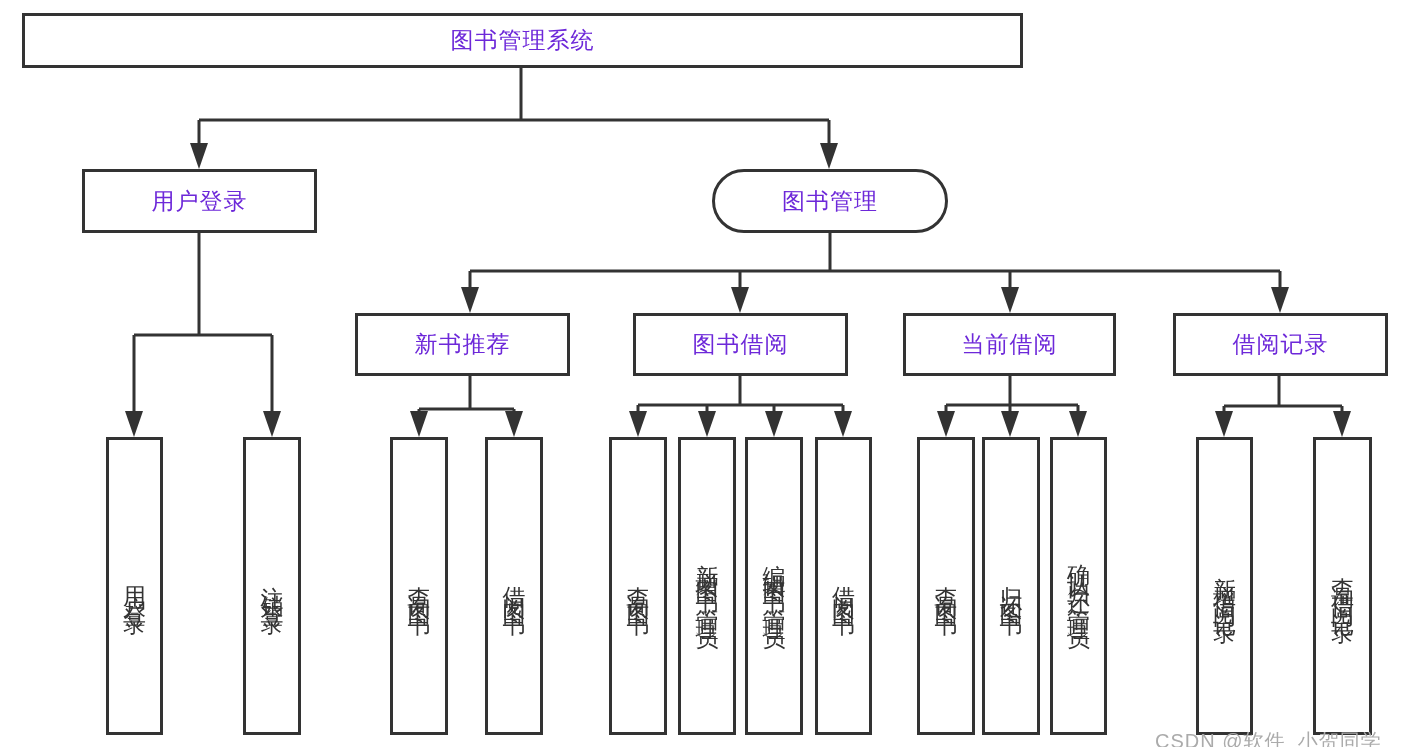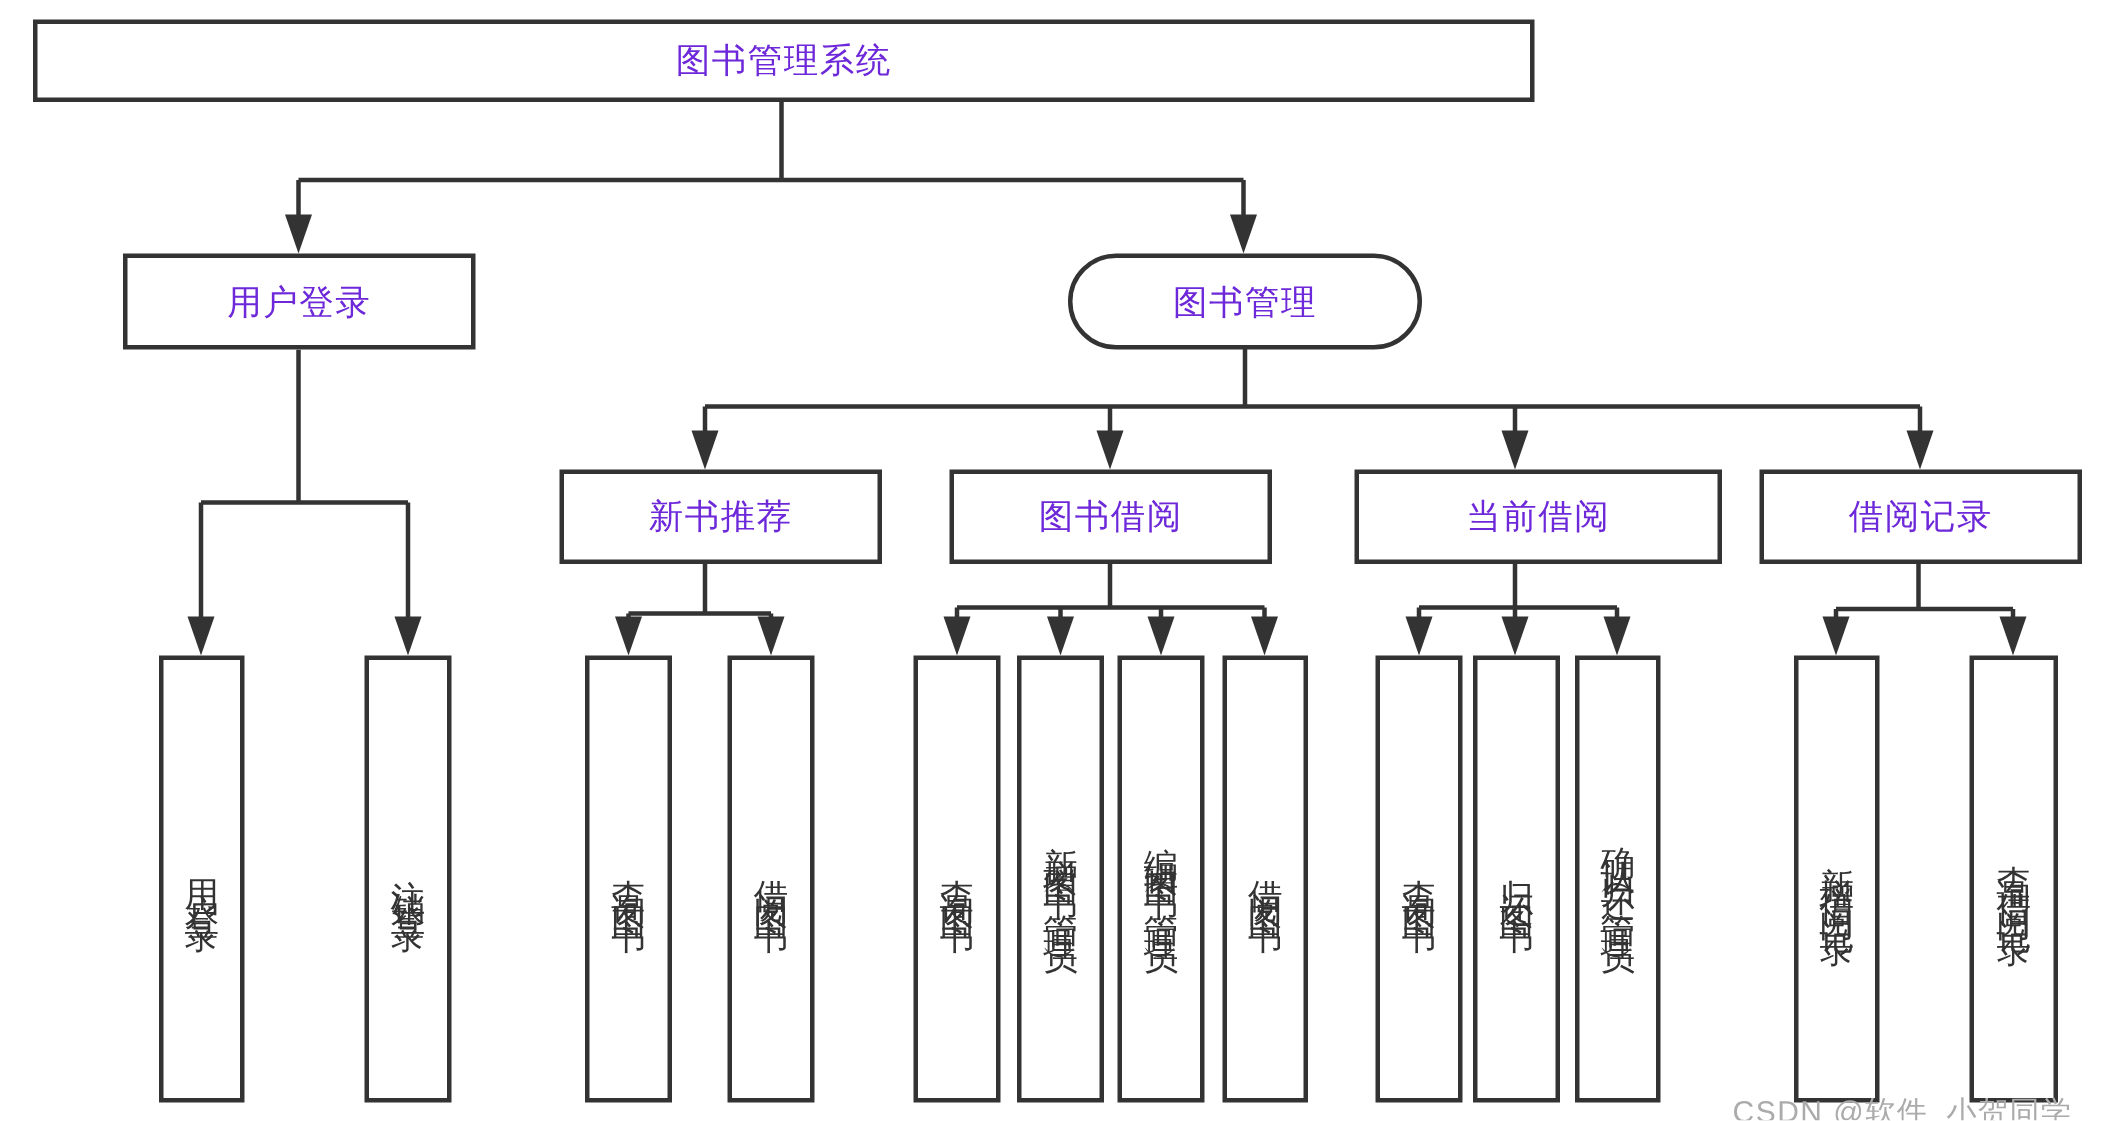--- a/index.html
+++ b/index.html
@@ -138,27 +138,27 @@
     <span>图书管理系统</span>
   </div>
 
   <div class="node" style="left:82px;top:169px;width:235px;height:64px;">
     <span>用户登录</span>
   </div>
   <div class="node" style="left:712px;top:169px;width:236px;height:64px;border-radius:32px;">
     <span>图书管理</span>
   </div>
 
-  <div class="node" style="left:373px;top:313px;width:215px;height:63px;">
+  <div class="node" style="left:355px;top:313px;width:215px;height:63px;">
     <span>新书推荐</span>
   </div>
   <div class="node" style="left:633px;top:313px;width:215px;height:63px;font-family:Liberation Mono, monospace;">
     <span>图书借阅</span>
   </div>
-  <div class="node" style="left:903px;top:313px;width:245px;height:63px;">
+  <div class="node" style="left:903px;top:313px;width:213px;height:63px;">
     <span>当前借阅</span>
   </div>
   <div class="node" style="left:1173px;top:313px;width:215px;height:63px;">
     <span>借阅记录</span>
   </div>
 
   <div class="leaf" style="left:106px;top:437px;width:57px;height:298px;">
     <span class="vtext">用户登录</span>
   </div>
   <div class="leaf" style="left:243px;top:437px;width:58px;height:298px;">

